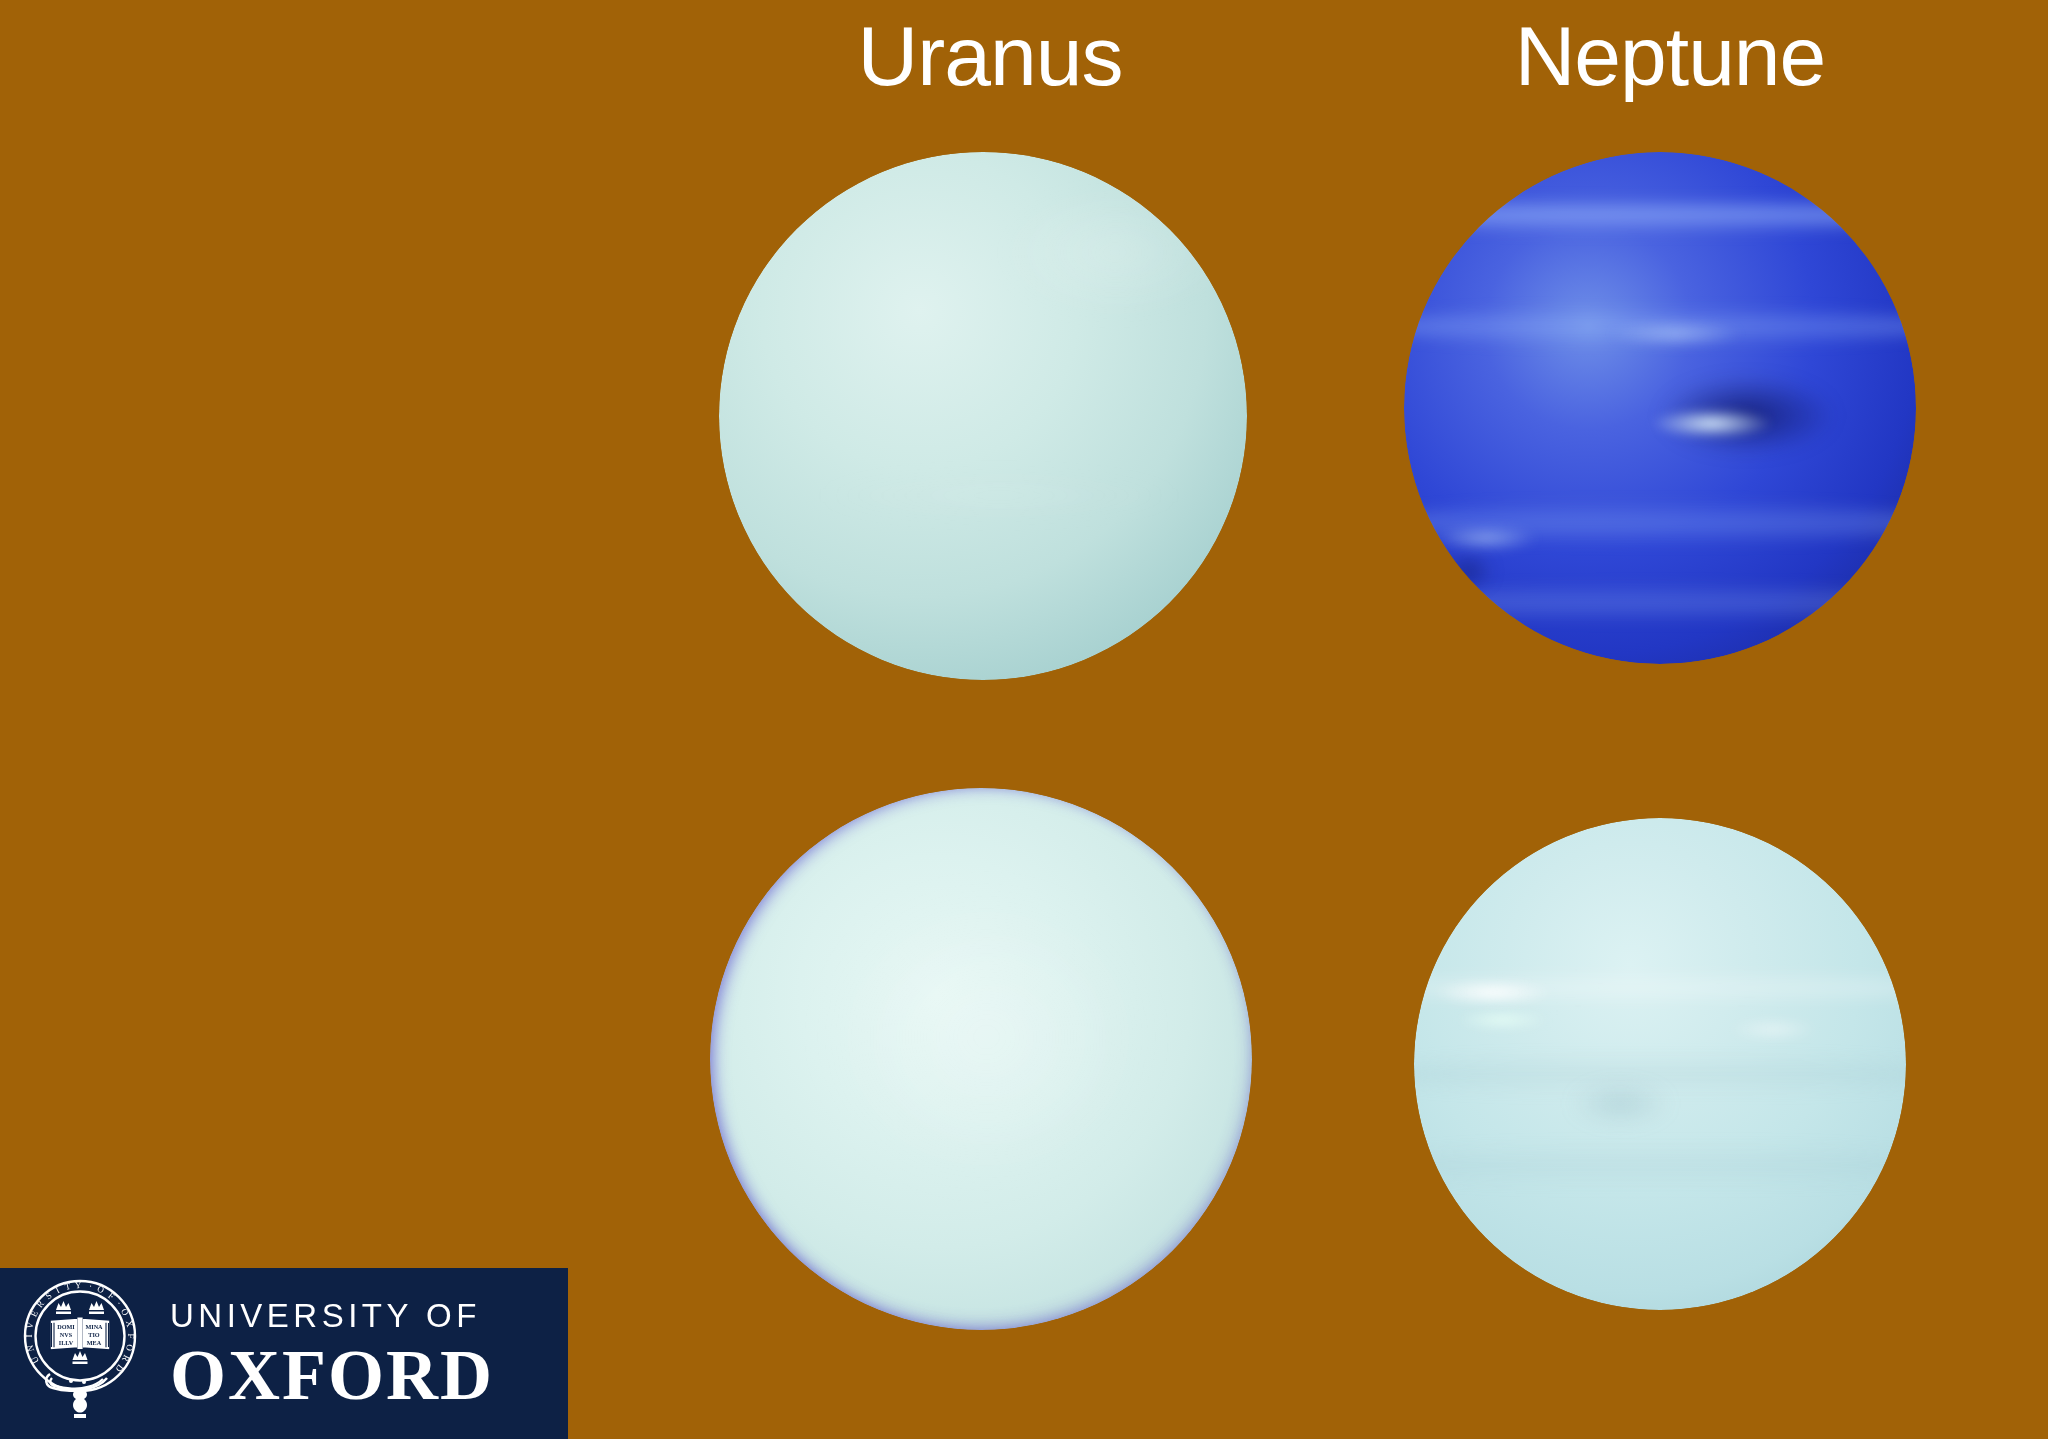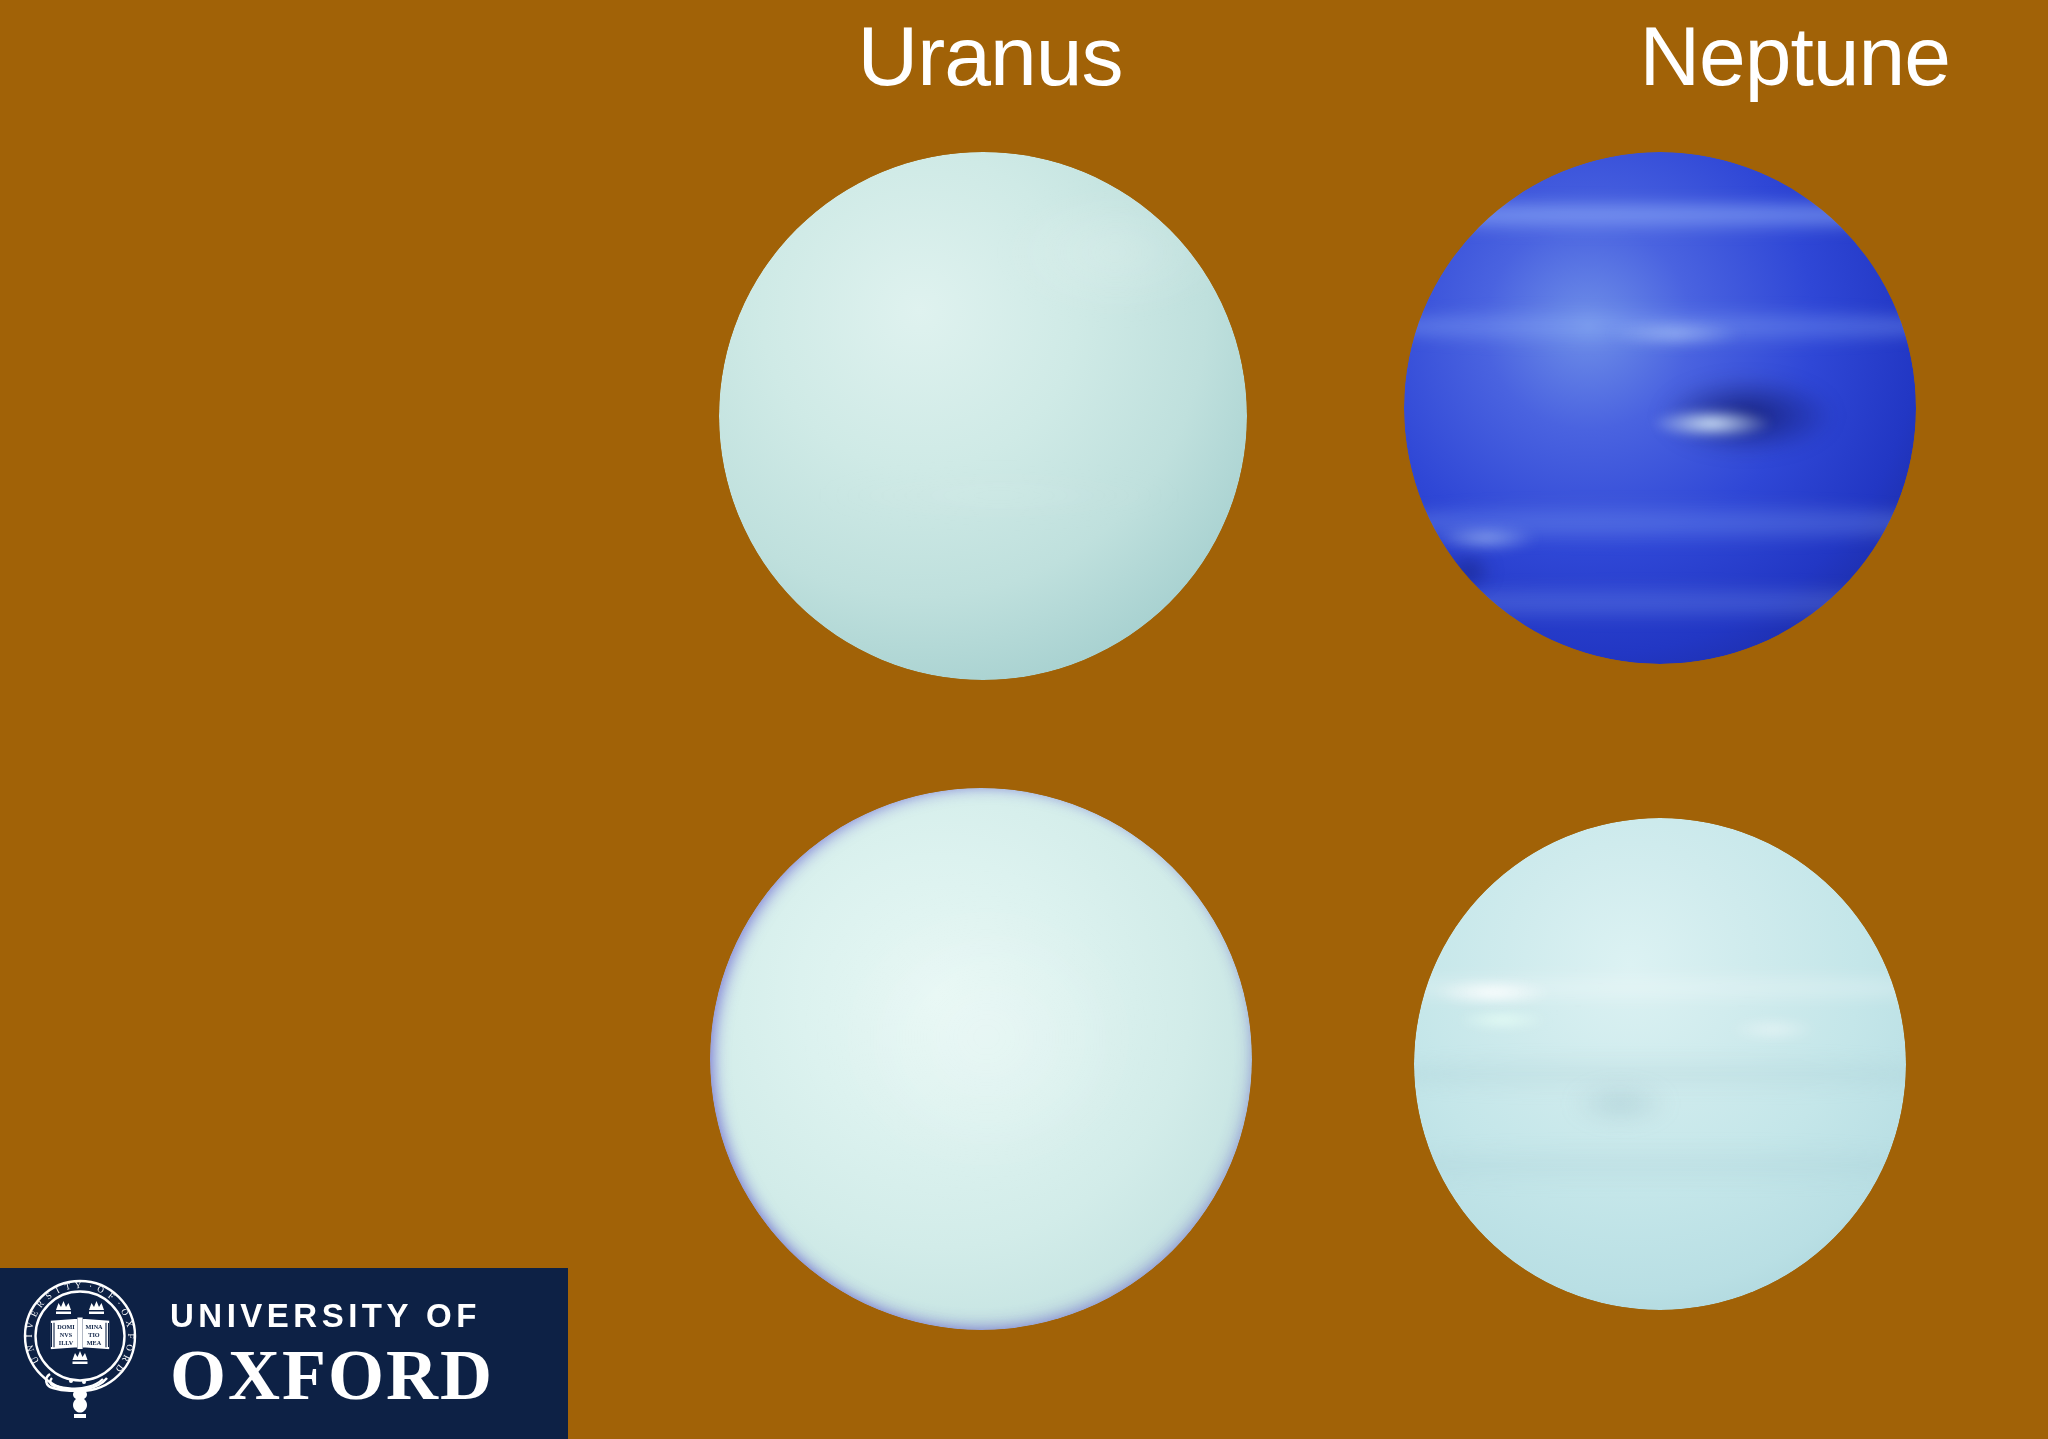--- a/index.html
+++ b/index.html
@@ -21,21 +21,21 @@
     position: absolute;
     color: #ffffff;
     font-size: 84px;
     font-weight: 400;
     letter-spacing: -1px;
     line-height: 1;
     white-space: nowrap;
     text-align: center;
   }
   #hdr-uranus  { top: 14px; left: 700px;  width: 580px; }
-  #hdr-neptune { top: 14px; left: 1390px; width: 560px; text-align: right; }
+  #hdr-neptune { top: 14px; left: 1390px; width: 560px; }
 
   
   .row-label {
     position: absolute;
     color: #ffffff;
     font-size: 58px;
     font-weight: 400;
     line-height: 1.30;
     letter-spacing: -0.5px;
     white-space: pre-line;
@@ -144,21 +144,21 @@
   }
   #oxford-wordmark {
     margin-left: 24px;
     color: #ffffff;
     line-height: 1;
   }
   #oxford-line-university {
     font-family: "Liberation Sans", sans-serif;
     font-size: 33px;
     letter-spacing: 4.5px;
-    font-weight: 700;
+    font-weight: 400;
     margin-bottom: 10px;
   }
   #oxford-line-oxford {
     font-family: "Liberation Serif", serif;
     font-size: 72px;
     letter-spacing: 2px;
     font-weight: 700;
     line-height: 0.92;
   }
 </style>

